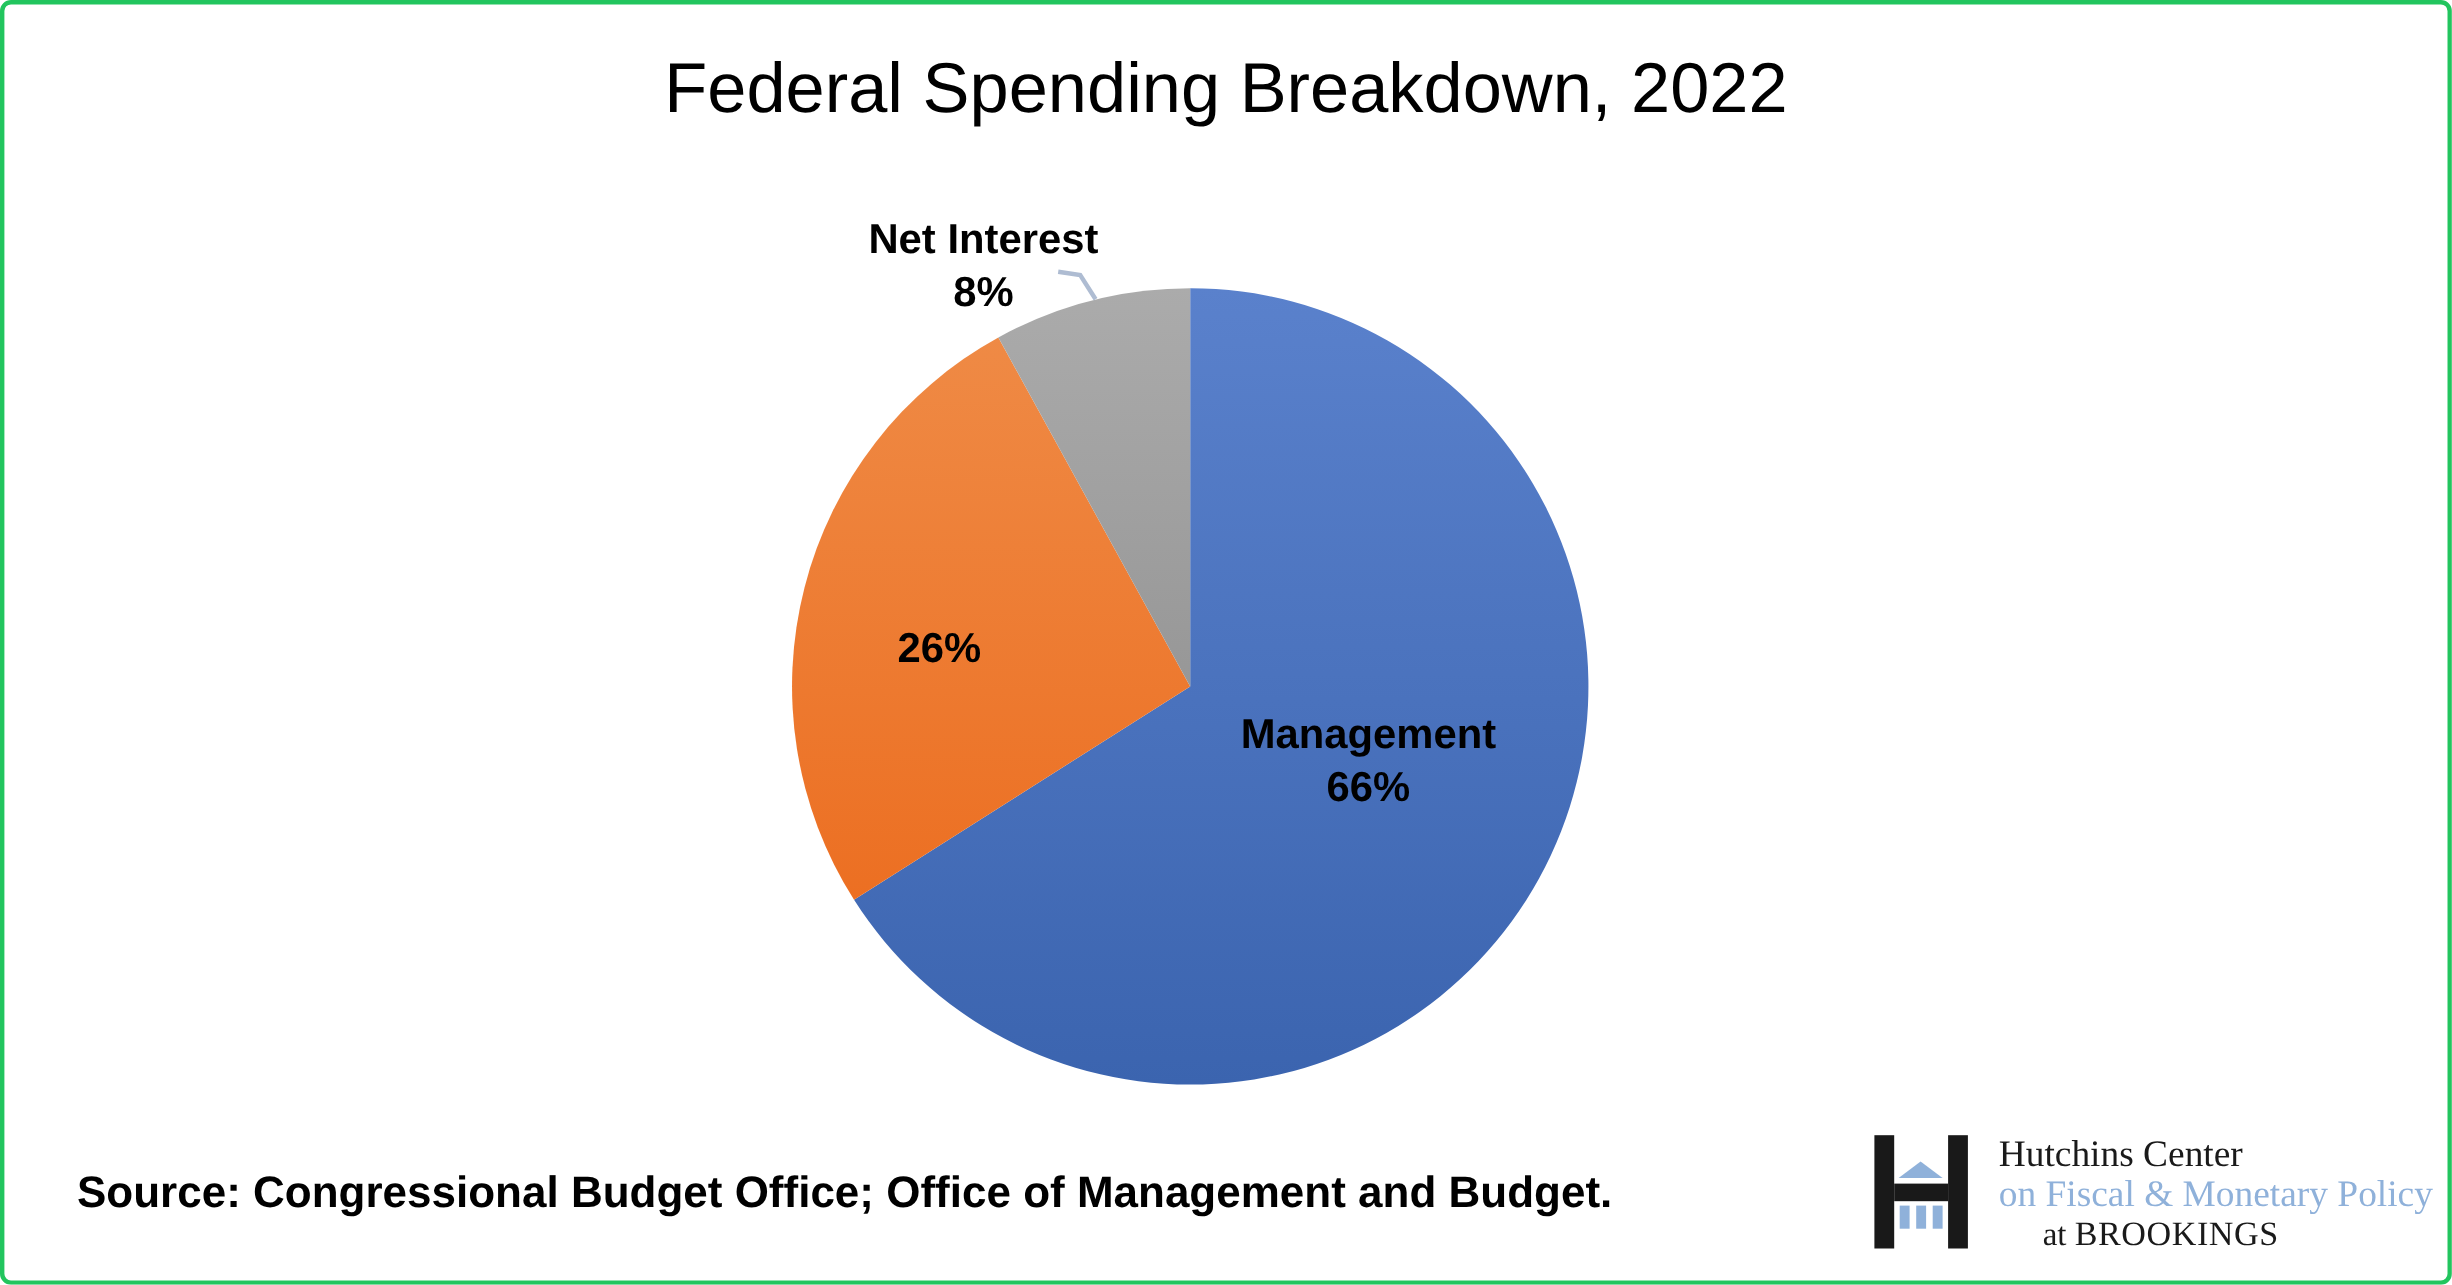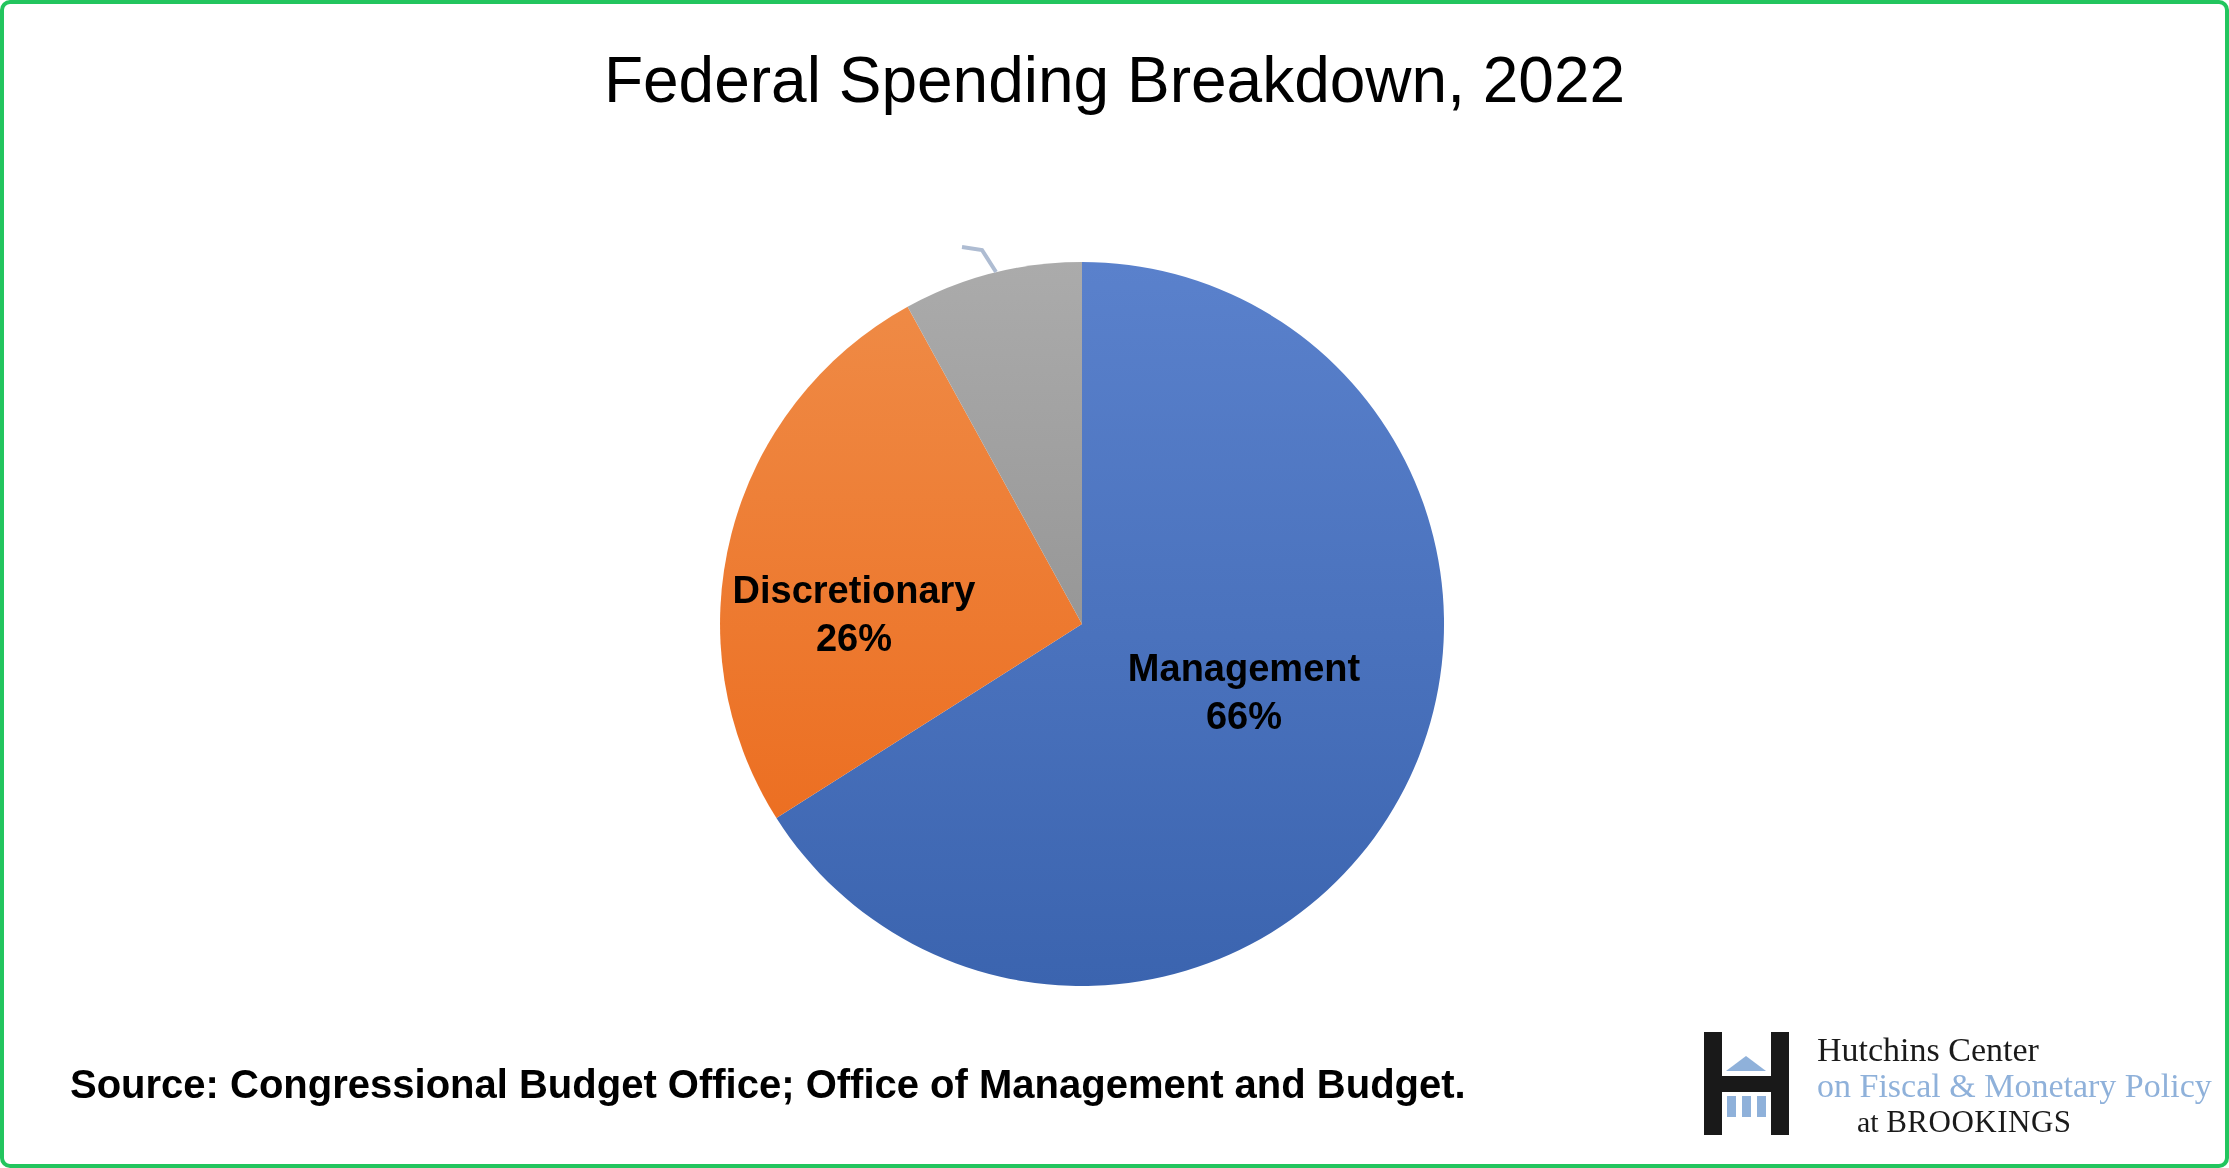--- a/index.html
+++ b/index.html
@@ -71,23 +71,26 @@
           <stop offset="0%" stop-color="#ABABAB"></stop>
           <stop offset="100%" stop-color="#979797"></stop>
         </linearGradient>
       </defs>
     <path id="slice-0" d="M 1078 620 L 1078.0 258.0 A 362 362 0 1 1 772.4 814.0 Z" fill="url(#grad-0)"></path>
     <path id="slice-1" d="M 1078 620 L 772.4 814.0 A 362 362 0 0 1 903.6 302.8 Z" fill="url(#grad-1)"></path>
     <path id="slice-2" d="M 1078 620 L 903.6 302.8 A 362 362 0 0 1 1078.0 258.0 Z" fill="url(#grad-2)"></path>
     <polyline id="leader-line" points="958,243 978,246 992,268" fill="none" stroke-width="4" stroke="#AEBCD2"></polyline>
   </svg>
 
+  <div class="slice-label" style="left:890px;top:190px">
+    <div>Net Interest</div>
+    <div>8%</div>
+  </div>
 
   <div class="slice-label" style="left:850px;top:562px">
-    <div>Discretionary</div>
     <div>26%</div>
   </div>
 
   <div class="slice-label" style="left:1240px;top:640px">
     <div>Management</div>
     <div>66%</div>
   </div>
 
   <div class="source">Source: Congressional Budget Office; Office of Management and Budget.</div>
 

